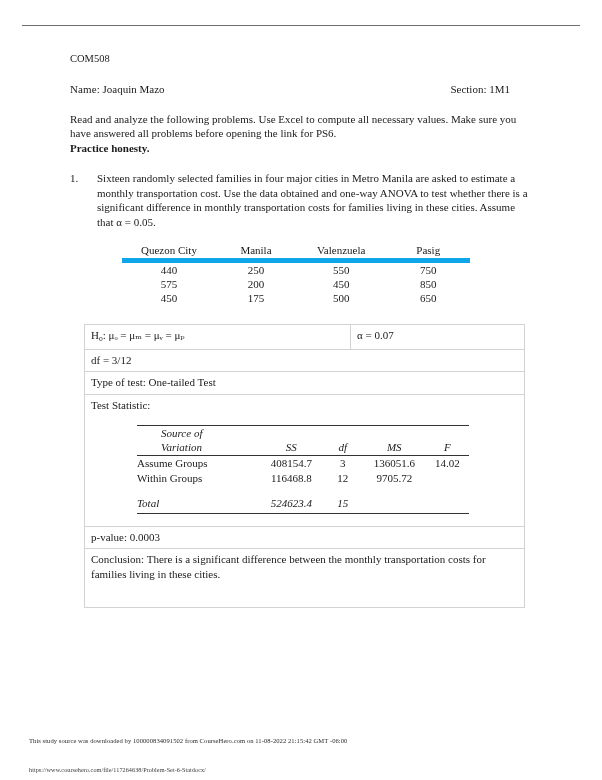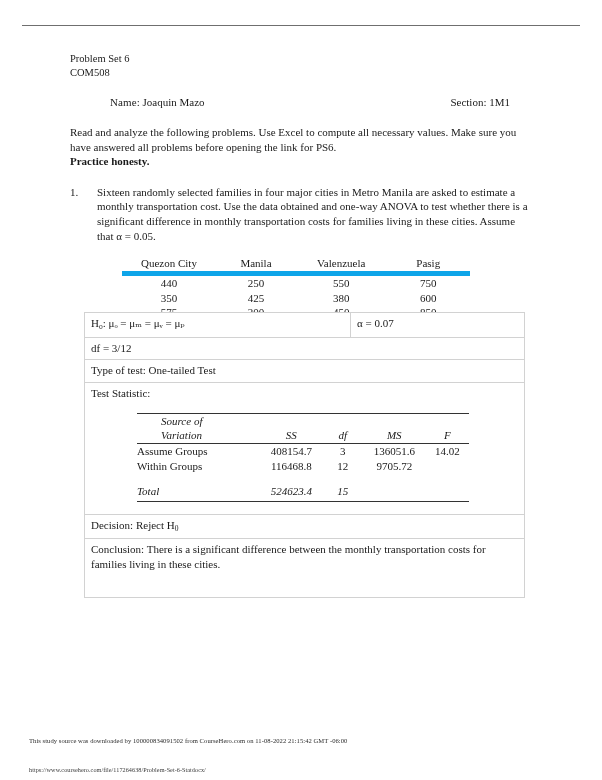--- a/index.html
+++ b/index.html
@@ -41,21 +41,20 @@
     font-size: 10.5px;
     line-height: 13.5px;
   }
 
   .name-row {
     margin-top: 17px;
     font-size: 11px;
     display: flex;
     justify-content: space-between;
     align-items: baseline;
-    margin-left: 40px;
   }
   .name-row .lbl-name { letter-spacing: .1px; }
   .name-row .lbl-section { margin-right: 22px; }
 
   .instructions {
     margin-top: 17px;
     font-size: 11px;
     line-height: 14.6px;
     width: 448px;
   }
@@ -103,21 +102,21 @@
   table.data-table td:nth-child(2) { width: 23%; }
   table.data-table th:nth-child(3),
   table.data-table td:nth-child(3) { width: 26%; }
   table.data-table th:last-child,
   table.data-table td:last-child { width: 24%; }
 
   
   .answer-box {
     position: absolute;
     left: 84px;
-    top: 312px;
+    top: 324px;
     width: 441px;
     border: 1px solid #d2d2d2;
     box-sizing: border-box;
     font-size: 11px;
     background: #fff;
   }
   .ab-row {
     display: flex;
     border-bottom: 1px solid #d2d2d2;
   }
@@ -223,21 +222,20 @@
 </style>
 </head>
 <body>
 
 <div class="page">
 
   <div class="top-rule"></div>
 
   <div class="content">
 
-    <div class="hdr-line">Problem Set 6</div>
     <div class="hdr-line">COM508</div>
 
     <div class="name-row">
       <div>
         <span class="lbl-name">Name:</span>
         <span>Joaquin Mazo</span>
       </div>
       <div class="lbl-section">
         <span>Section:</span>
         <span>1M1</span>
@@ -265,26 +263,20 @@
           </tr>
         </thead>
         <tbody>
           <tr>
             <td>440</td>
             <td>250</td>
             <td>550</td>
             <td>750</td>
           </tr>
           <tr>
-            <td>350</td>
-            <td>425</td>
-            <td>380</td>
-            <td>600</td>
-          </tr>
-          <tr>
             <td>575</td>
             <td>200</td>
             <td>450</td>
             <td>850</td>
           </tr>
           <tr>
             <td>450</td>
             <td>175</td>
             <td>500</td>
             <td>650</td>
@@ -367,26 +359,24 @@
                 <td class="num">15</td>
                 <td class="num"></td>
                 <td class="num"></td>
               </tr>
             </tbody>
           </table>
         </div>
       </div>
     </div>
 
-
-    <div class="ab-row">
-      <div class="ab-cell full">
-        <span>Decision: Reject H</span><sub>0</sub>
-      </div>
-    </div>
+    <div class="ab-row">
+      <div class="ab-cell full">p-value: 0.0003</div>
+    </div>
+
 
     <div class="ab-row">
       <div class="ab-cell full" style="padding-bottom:26px;">Conclusion: There is a significant difference between the monthly transportation costs for families living in these cities.</div>
     </div>
 
   </div>
 
   <div class="foot-note">This study source was downloaded by 100000834091502 from CourseHero.com on 11-08-2022 21:15:42 GMT -06:00</div>
   <div class="foot-url">https://www.coursehero.com/file/117264638/Problem-Set-6-Statdocx/</div>
 

